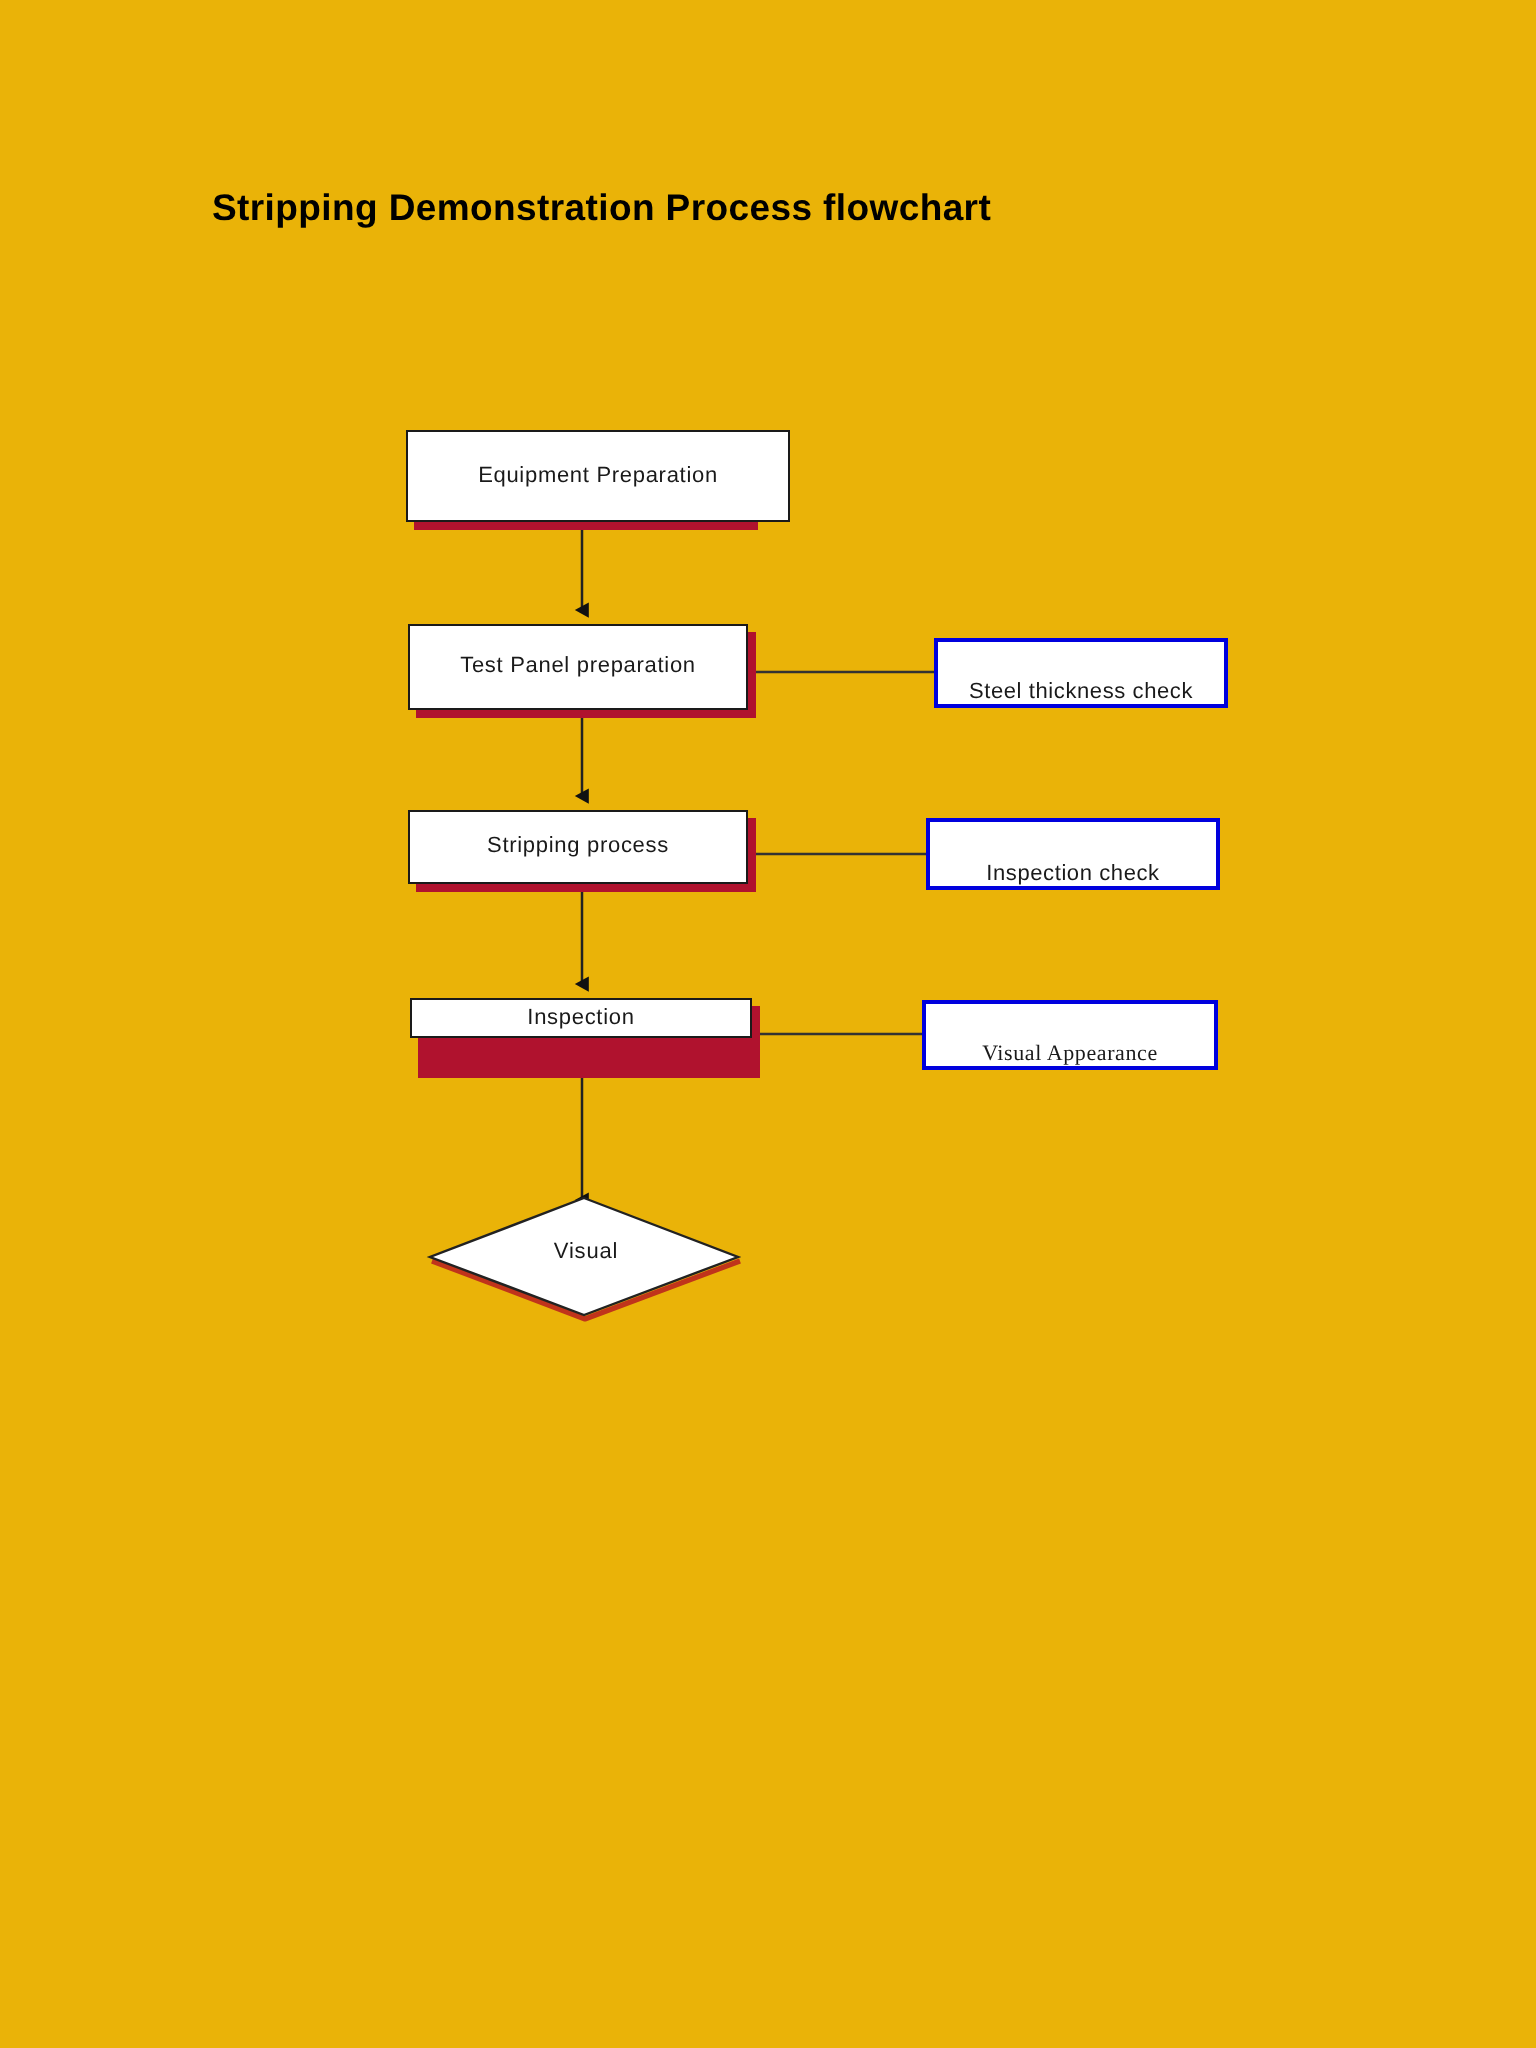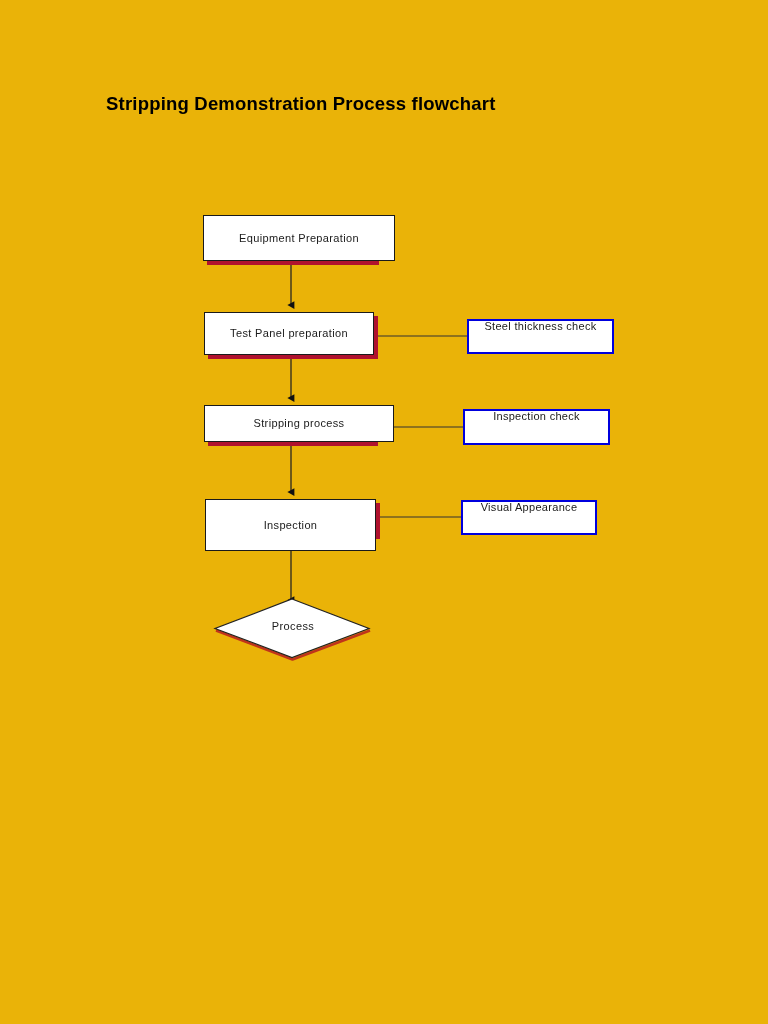--- a/index.html
+++ b/index.html
@@ -80,21 +80,21 @@
     z-index: 4;
   }
 
   
   .check-node {
     position: absolute;
     box-sizing: border-box;
     background: #ffffff;
     border: 2.6px solid #0000dd;
     display: flex;
-    align-items: flex-start;
+    align-items: flex-end;
     justify-content: center;
     z-index: 5;
   }
   .check-node .node-label {
     font-size: 11px;
     color: #1a1a1a;
     letter-spacing: 0.3px;
     white-space: nowrap;
     line-height: 1;
   }
@@ -151,44 +151,44 @@
   <div class="proc-node" style="left:203px; top:215px; width:192px; height:46px;">
     <span class="node-label">Equipment Preparation</span>
   </div>
 
   <div class="node-shadow" style="left:208px; top:316px; width:170px; height:43px;"></div>
   <div class="proc-node" style="left:204px; top:312px; width:170px; height:43px;">
     <span class="node-label">Test Panel preparation</span>
   </div>
 
   <div class="node-shadow" style="left:208px; top:409px; width:170px; height:37px;"></div>
-  <div class="proc-node" style="left:204px; top:405px; width:190px; height:37px;text-align:right;">
+  <div class="proc-node" style="left:204px; top:405px; width:170px; height:37px;text-align:right;">
     <span class="node-label">Stripping process</span>
   </div>
 
   <div class="node-shadow" style="left:209px; top:503px; width:171px; height:36px;"></div>
-  <div class="proc-node" style="left:205px; top:499px; width:171px; height:52px;">
+  <div class="proc-node" style="left:205px; top:499px; width:171px; height:20px;">
     <span class="node-label">Inspection</span>
   </div>
 
   <div class="diamond-node" style="left:213px; top:597px; width:160px; height:64px;">
     <svg width="160" height="64" viewBox="0 0 160 64" xmlns="http://www.w3.org/2000/svg">
 
       <path d="M3,33.5 L79.5,62.5 L157,33.5" fill="none" stroke="#c0341b" stroke-width="2.6" stroke-linejoin="round"></path>
 
       <path d="M79,2 L156,31.5 L79,60.5 L2,31.5 Z" fill="#ffffff" stroke="#222222" stroke-width="1.2" stroke-linejoin="miter"></path>
     </svg>
-    <span class="diamond-label" style="top:24px;">Process</span>
+    <span class="diamond-label" style="top:24px;">Visual</span>
   </div>
 
   <div class="check-node" style="left:467px; top:319px; width:147px; height:35px;">
     <span class="node-label">Steel thickness check</span>
   </div>
 
   <div class="check-node" style="left:463px; top:409px; width:147px; height:36px;">
     <span class="node-label">Inspection check</span>
   </div>
 
-  <div class="check-node" style="left:461px; top:500px; width:136px; height:35px;">
+  <div class="check-node" style="left:461px; top:500px; width:148px; height:35px;font-family:Liberation Serif, serif;">
     <span class="node-label">Visual Appearance</span>
   </div>
 
 </div>
 
 </body></html>

